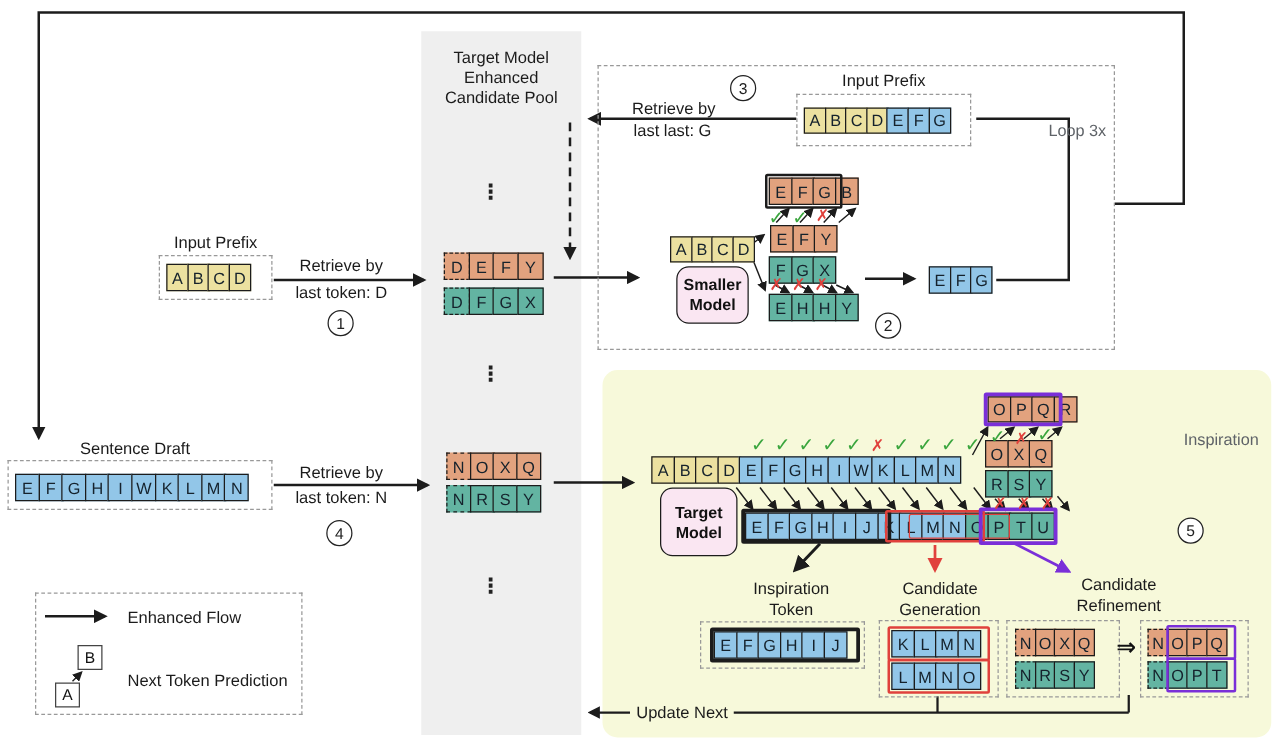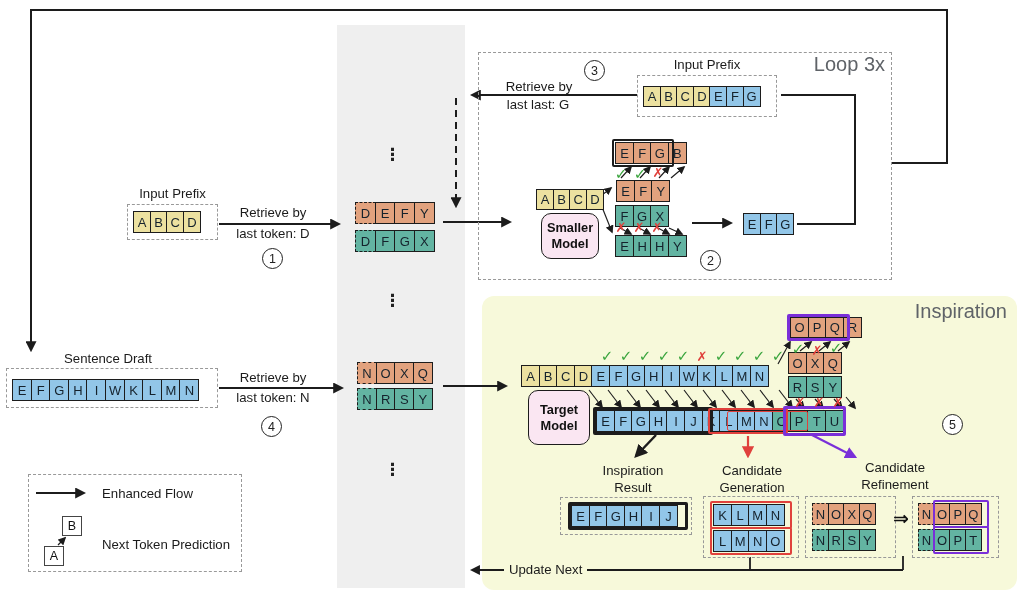--- a/index.html
+++ b/index.html
@@ -10,21 +10,21 @@
   #verify-panel{background:var(--verify-bg);border-radius:12px;}
   #wires{position:absolute;left:0;top:0;z-index:2;}
   .dbox{position:absolute;border:1.4px dashed var(--dash-gray);box-sizing:border-box;z-index:3;background:transparent;}
   .row{position:absolute;display:flex;z-index:5;}
   .tok{box-sizing:border-box;border:1.4px solid var(--ink);display:flex;align-items:center;justify-content:center;
        font-size:13px;color:#15222c;flex:none;}
   .tok+.tok{margin-left:-1.4px;}
   .tok.dash{border-style:dashed;border-width:1.5px;}
   .ol{position:absolute;box-sizing:border-box;pointer-events:none;z-index:6;border-radius:2px;}
   .lbl{position:absolute;font-size:13.2px;color:#1b1b1b;text-align:center;z-index:4;line-height:16px;}
-  .lbl.big{font-size:20px;color:var(--gray-text);line-height:19px;}
+  .lbl.big{font-size:13px;color:var(--gray-text);line-height:19px;margin-top:40px;}
   .model{position:absolute;background:var(--pink);border:1.6px solid var(--ink);border-radius:10px;
          display:flex;flex-direction:column;align-items:center;justify-content:center;
          font-weight:bold;font-size:12.8px;line-height:16px;color:#111;z-index:5;box-sizing:border-box;}
   .step{position:absolute;width:21px;height:21px;border:1.4px solid #222;border-radius:50%;background:#fff;
         display:flex;align-items:center;justify-content:center;font-size:12.5px;color:#222;z-index:6;box-sizing:border-box;}
   .mark{position:absolute;width:18px;text-align:center;font-weight:bold;z-index:7;pointer-events:none;}
   .mark.check{color:var(--green);font-size:15px;}
   .mark.cross{color:var(--red);font-size:13px;}
   .dots{position:absolute;width:14px;text-align:center;font-size:17px;font-weight:bold;color:#222;z-index:4;letter-spacing:0;}
   .legend-box{position:absolute;width:20px;height:20px;background:#fff;border:1.5px solid #444;box-sizing:border-box;
@@ -114,34 +114,39 @@
   <div class="dbox" style="left:127px;top:204px;width:91px;height:36px;"></div>
   <div class="dbox" style="left:637px;top:75px;width:140px;height:42px;"></div>
   <div class="dbox" style="left:478px;top:52px;width:414px;height:228px;"></div>
   <div class="dbox" style="left:6px;top:368px;width:212px;height:40px;"></div>
   <div class="dbox" style="left:28px;top:474px;width:214px;height:98px;"></div>
   <div class="dbox" style="left:560px;top:497px;width:132px;height:38px;"></div>
   <div class="dbox" style="left:703px;top:496px;width:96px;height:62px;"></div>
   <div class="dbox" style="left:805px;top:496px;width:91px;height:62px;"></div>
   <div class="dbox" style="left:912px;top:496px;width:87px;height:62px;"></div>
 
+  <div class="lbl" style="left:337px;top:38px;width:128px;">
+    <div>Target Model</div>
+    <div>Enhanced</div>
+    <div>Candidate Pool</div>
+  </div>
   <div class="lbl big" style="left:770px;top:55px;width:115px;text-align:right;">Loop 3x</div>
   <div class="lbl big" style="left:895px;top:302px;width:112px;text-align:right;">Inspiration</div>
   <div class="lbl" style="left:127px;top:186px;width:91px;">Input Prefix</div>
   <div class="lbl" style="left:637px;top:57px;width:140px;">Input Prefix</div>
   <div class="lbl" style="left:38px;top:351px;width:140px;">Sentence Draft</div>
   <div class="lbl" style="left:223px;top:205px;width:100px;">Retrieve by</div>
   <div class="lbl" style="left:219px;top:226px;width:108px;">last token: D</div>
   <div class="lbl" style="left:489px;top:79px;width:100px;">Retrieve by</div>
   <div class="lbl" style="left:484px;top:97px;width:108px;">last last: G</div>
   <div class="lbl" style="left:223px;top:370px;width:100px;">Retrieve by</div>
   <div class="lbl" style="left:219px;top:390px;width:108px;">last token: N</div>
   <div class="lbl" style="left:573px;top:462px;width:120px;line-height:17px;">
     <div>Inspiration</div>
-    <div>Result</div>
+    <div>Token</div>
   </div>
   <div class="lbl" style="left:692px;top:462px;width:120px;line-height:17px;">
     <div>Candidate</div>
     <div>Generation</div>
   </div>
   <div class="lbl" style="left:835px;top:459px;width:120px;line-height:17px;">
     <div>Candidate</div>
     <div>Refinement</div>
   </div>
   <div id="update-pool-label" style="left:504px;top:561px;">Update Next</div>

